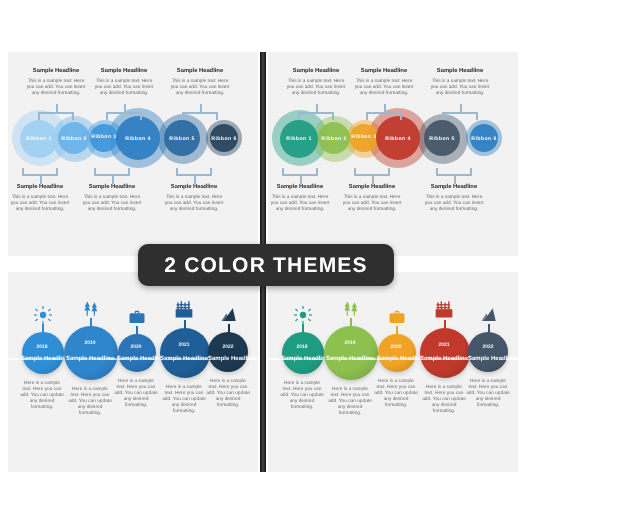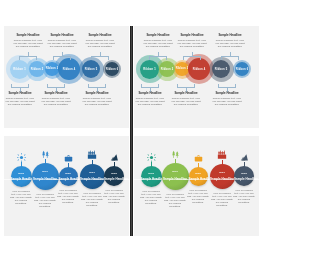--- a/index.html
+++ b/index.html
@@ -440,14 +440,17 @@
           <div class="circ" style="width: 20px; height: 20px; left: 100px; top: 30px; background: radial-gradient(circle at 35% 30%, rgb(70, 86, 106) 0%, rgb(70, 86, 106) 55%, rgba(0, 0, 0, 0.18) 100%), rgb(70, 86, 106);"></div>
           <div class="num" style="left: 100px; width: 20px; top: 35.8px;">2022</div>
           <div class="band" style="left: 100px; width: 20px; top: 40.6px;">Sample Headline</div>
           <div class="cap" style="left: 99px; width: 22px; top: 53px;">Here is a sample text. Here you can add. You can update any desired formatting.</div>
         </div>
       </div>
   </div>
 
   <div class="seam"></div>
 
+  <div id="banner">
+    <span>2 COLOR THEMES</span>
+  </div>
 
 </div>
 
 </body></html>

